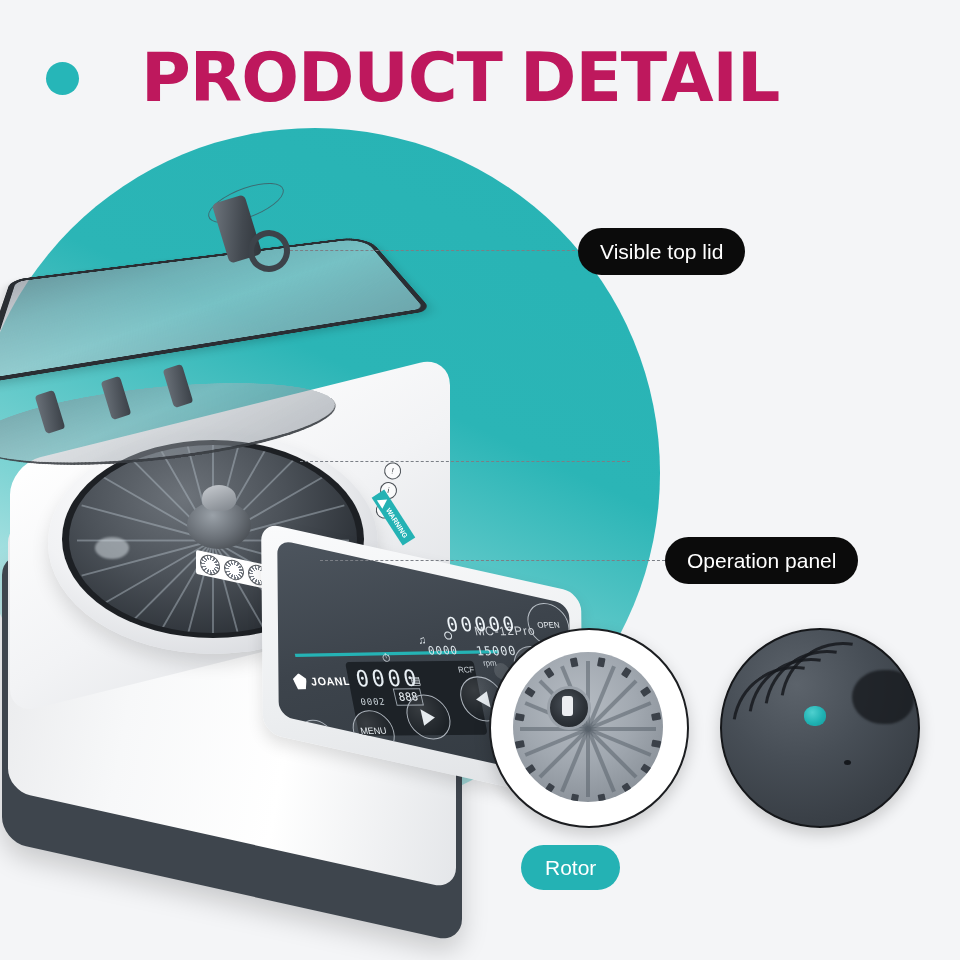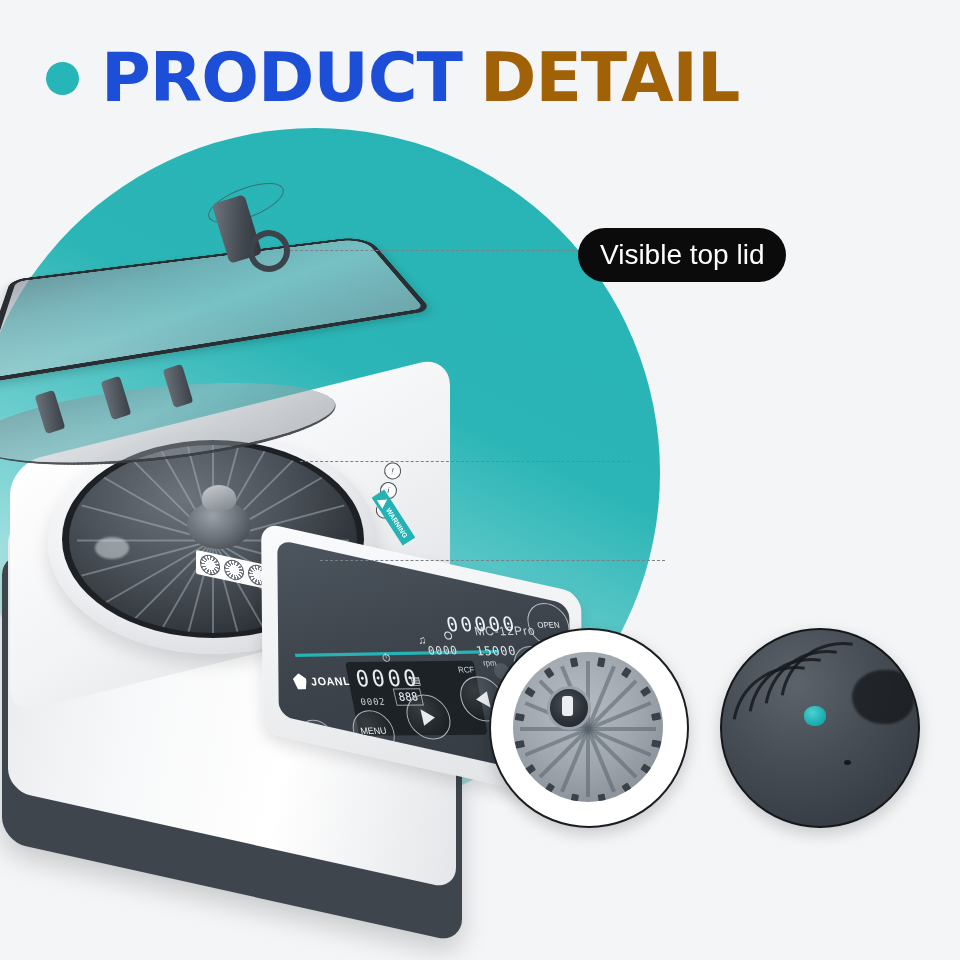--- a/index.html
+++ b/index.html
@@ -44,30 +44,30 @@
     flex: 0 0 auto;
   }
   .heading-text {
     font-size: 68px;
     font-weight: 900;
     letter-spacing: -1px;
     line-height: 1;
     white-space: nowrap;
     font-family: "DejaVu Sans", sans-serif;
   }
-  .heading-text .w1 { color: #1d4ed8; }
-  .heading-text .w2 { color: #a16207; margin-left: 18px; text-align: right; }
+  .heading-text .w1 { color: #be185d; margin-left: 40px; }
+  .heading-text .w2 { color: #be185d; margin-left: 18px; text-align: right; }
 
   
   .pill-dark {
     position: absolute;
     background: #0b0b0b;
     color: #ffffff;
     border-radius: 30px;
-    font-size: 28px;
+    font-size: 21px;
     line-height: 1;
     padding: 13px 22px;
     white-space: nowrap;
     z-index: 40;
   }
   
   .pill-teal {
     position: absolute;
     background: #24b2b4;
     color: #ffffff;
@@ -720,20 +720,23 @@
       </div>
     </div>
   </div>
 
   <div class="leader" style="left:290px; top:250px; width:300px;"></div>
   <div class="leader" style="left:300px; top:461px; width:330px;"></div>
   <div class="leader" style="left:320px; top:560px; width:345px;"></div>
 
   <div class="pill-dark" style="left:578px; top:228px;">
     <span>Visible top lid</span>
+  </div>
+  <div class="pill-dark" style="left:665px; top:537px;">
+    <span>Operation panel</span>
   </div>
 
   <div class="inset-rotor">
     <div class="inset-rotor-disc" id="inset-disc">
         <i style="transform: rotate(0deg);"></i>
         <i style="transform: rotate(22.5deg);"></i>
         <i style="transform: rotate(45deg);"></i>
         <i style="transform: rotate(67.5deg);"></i>
         <i style="transform: rotate(90deg);"></i>
         <i style="transform: rotate(112.5deg);"></i>
@@ -770,14 +773,17 @@
   <div class="inset-switch">
     <div class="switch-dark-blob"></div>
     <div class="vent-arc" style="left:10px;  top:36px; width:120px; height:120px; transform:rotate(-36deg);"></div>
     <div class="vent-arc" style="left:26px;  top:28px; width:120px; height:120px; transform:rotate(-36deg);"></div>
     <div class="vent-arc" style="left:42px;  top:20px; width:120px; height:120px; transform:rotate(-36deg);"></div>
     <div class="vent-arc" style="left:58px;  top:12px; width:120px; height:120px; transform:rotate(-36deg);"></div>
     <div class="teal-knob"></div>
     <div class="pin-hole"></div>
   </div>
 
+  <div class="pill-teal" style="left:521px; top:845px;">
+    <span>Rotor</span>
+  </div>
 
 </div>
 
 </body></html>

